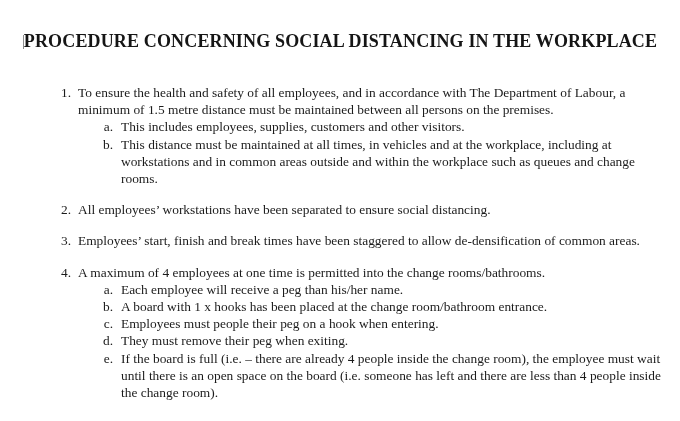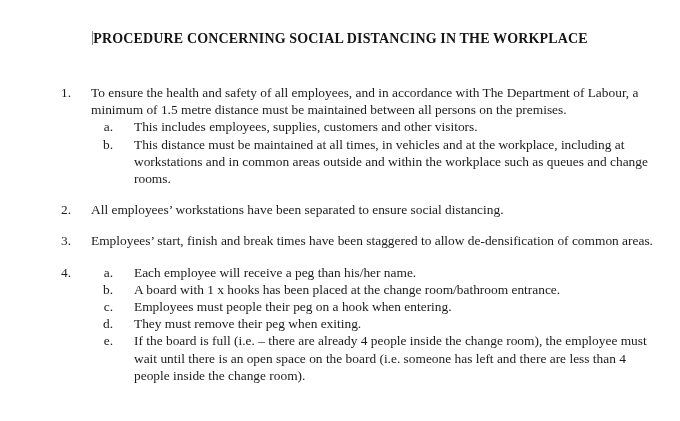--- a/index.html
+++ b/index.html
@@ -23,21 +23,21 @@
     background: #ffffff;
   }
   
   .doc-title {
     position: absolute;
     left: 0;
     top: 31px;
     width: 680px;
     text-align: center;
     font-weight: bold;
-    font-size: 14px;
+    font-size: 18px;
     letter-spacing: 0.15px;
     white-space: nowrap;
     color: #151515;
   }
   .caret {
     display: inline-block;
     width: 1px;
     height: 14px;
     background: #8d8d8d;
     vertical-align: -2px;
@@ -90,21 +90,20 @@
     position: absolute;
     left: 0;
     top: 0;
     width: 15px;
     text-align: right;
     font-size: 13.4px;
     line-height: 17.2px;
   }
   .itemtext {
     display: block;
-    margin-left: 13px;
   }
 </style>
 </head>
 <body>
 
 <div id="page">
 
   <div class="doc-title"><span class="caret"></span><span>PROCEDURE CONCERNING SOCIAL DISTANCING IN THE WORKPLACE</span></div>
 
   <div class="doc-body">
@@ -126,20 +125,21 @@
         <li>
           <span class="marker">2.</span>
           <span class="itemtext">All employees’ workstations have been separated to ensure social distancing.</span>
         </li>
         <li>
           <span class="marker">3.</span>
           <span class="itemtext">Employees’ start, finish and break times have been staggered to allow de-densification of common areas.</span>
         </li>
         <li>
           <span class="marker">4.</span>
+          <span class="itemtext">A maximum of 4 employees at one time is permitted into the change rooms/bathrooms.</span>
           <ol class="level2">
             <li>
               <span class="marker">a.</span>
               <span class="itemtext">Each employee will receive a peg than his/her name.</span>
             </li>
             <li>
               <span class="marker">b.</span>
               <span class="itemtext">A board with 1 x hooks has been placed at the change room/bathroom entrance.</span>
             </li>
             <li>

